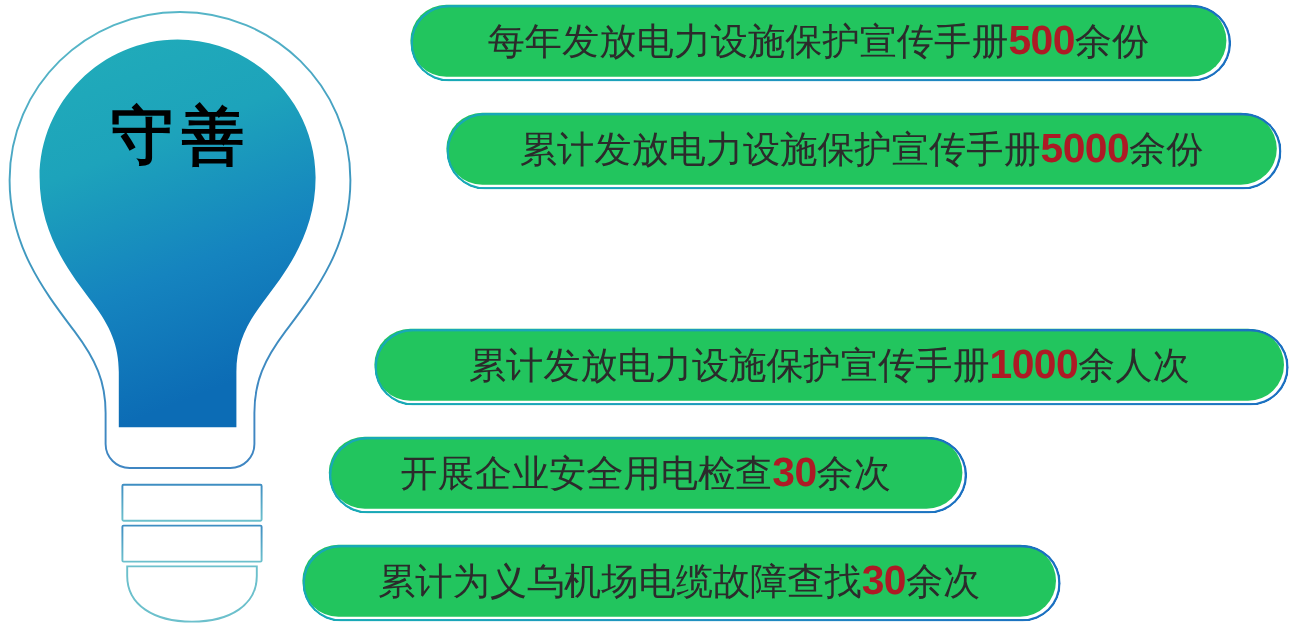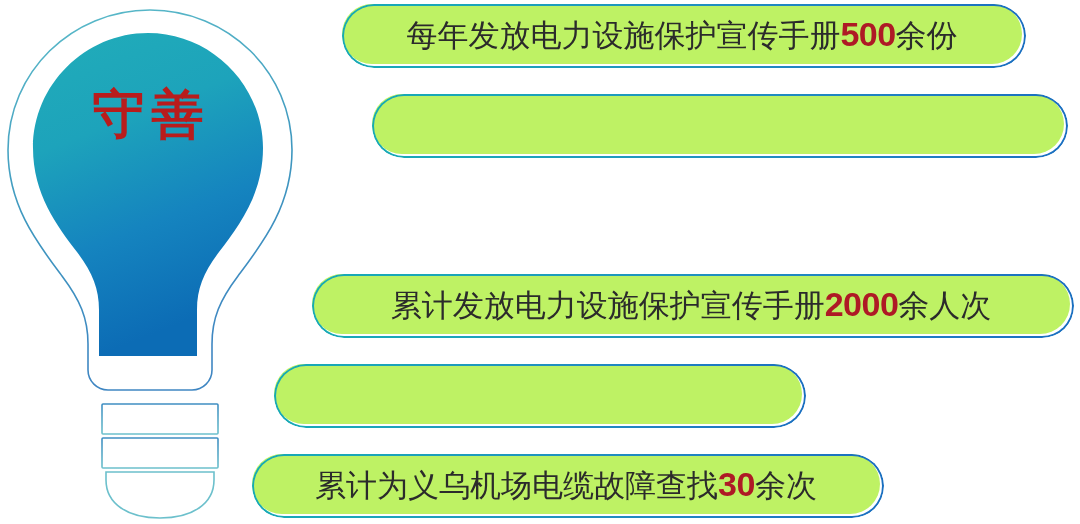--- a/index.html
+++ b/index.html
@@ -34,21 +34,21 @@
     top: 0;
     width: 360px;
     height: 524px;
   }
   #bulb-caption {
     position: absolute;
     left: 0;
     top: 76px;
     width: 296px;
     text-align: center;
-    color: #b91c1c;
+    color: #000000;
     font-size: 52px;
     font-weight: 700;
     line-height: 1.48;
     letter-spacing: 7px;
     text-indent: 7px;
     font-family: "Liberation Sans", "DejaVu Sans", sans-serif;
     pointer-events: none;
   }
   #bulb-caption .cap-line {
     display: block;
@@ -56,21 +56,21 @@
   }
 
   
   .pill {
     position: absolute;
     box-sizing: border-box;
     display: flex;
     align-items: center;
     justify-content: center;
     border-radius: 999px;
-    background: #bef264;
+    background: #22c55e;
     padding: 0 22px;
     white-space: nowrap;
   }
   .pill-border {
     position: absolute;
     left: 0;
     top: 0;
     width: 100%;
     height: 100%;
     border-radius: 999px;
@@ -166,32 +166,38 @@
 
   <div class="pill" style="left:342px; top:4px; width:680px; height:60px;">
     <span class="pill-border"></span>
     <span class="pill-text">
       <span>每年发放电力设施保护宣传手册</span><span class="num">500</span><span>余份</span>
     </span>
   </div>
 
   <div class="pill" style="left:372px; top:94px; width:692px; height:60px;">
     <span class="pill-border"></span>
+    <span class="pill-text">
+      <span>累计发放电力设施保护宣传手册</span><span class="num">5000</span><span>余份</span>
+    </span>
   </div>
 
 
   <div class="pill" style="left:312px; top:274px; width:758px; height:60px;">
     <span class="pill-border"></span>
     <span class="pill-text">
-      <span>累计发放电力设施保护宣传手册</span><span class="num">2000</span><span>余人次</span>
+      <span>累计发放电力设施保护宣传手册</span><span class="num">1000</span><span>余人次</span>
     </span>
   </div>
 
   <div class="pill" style="left:274px; top:364px; width:528px; height:60px;">
     <span class="pill-border"></span>
+    <span class="pill-text">
+      <span>开展企业安全用电检查</span><span class="num">30</span><span>余次</span>
+    </span>
   </div>
 
   <div class="pill" style="left:252px; top:454px; width:628px; height:60px;text-align:center;">
     <span class="pill-border"></span>
     <span class="pill-text">
       <span>累计为义乌机场电缆故障查找</span><span class="num">30</span><span>余次</span>
     </span>
   </div>
 
 </div>

